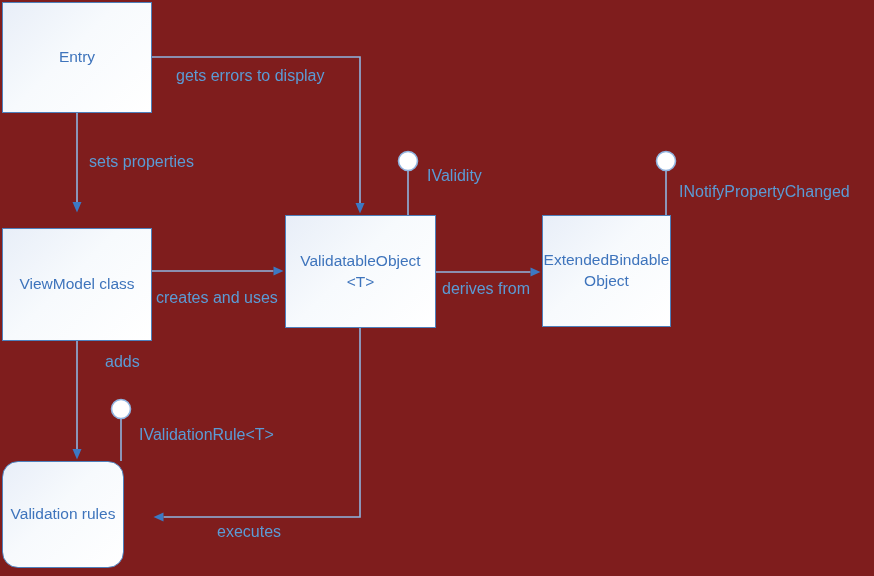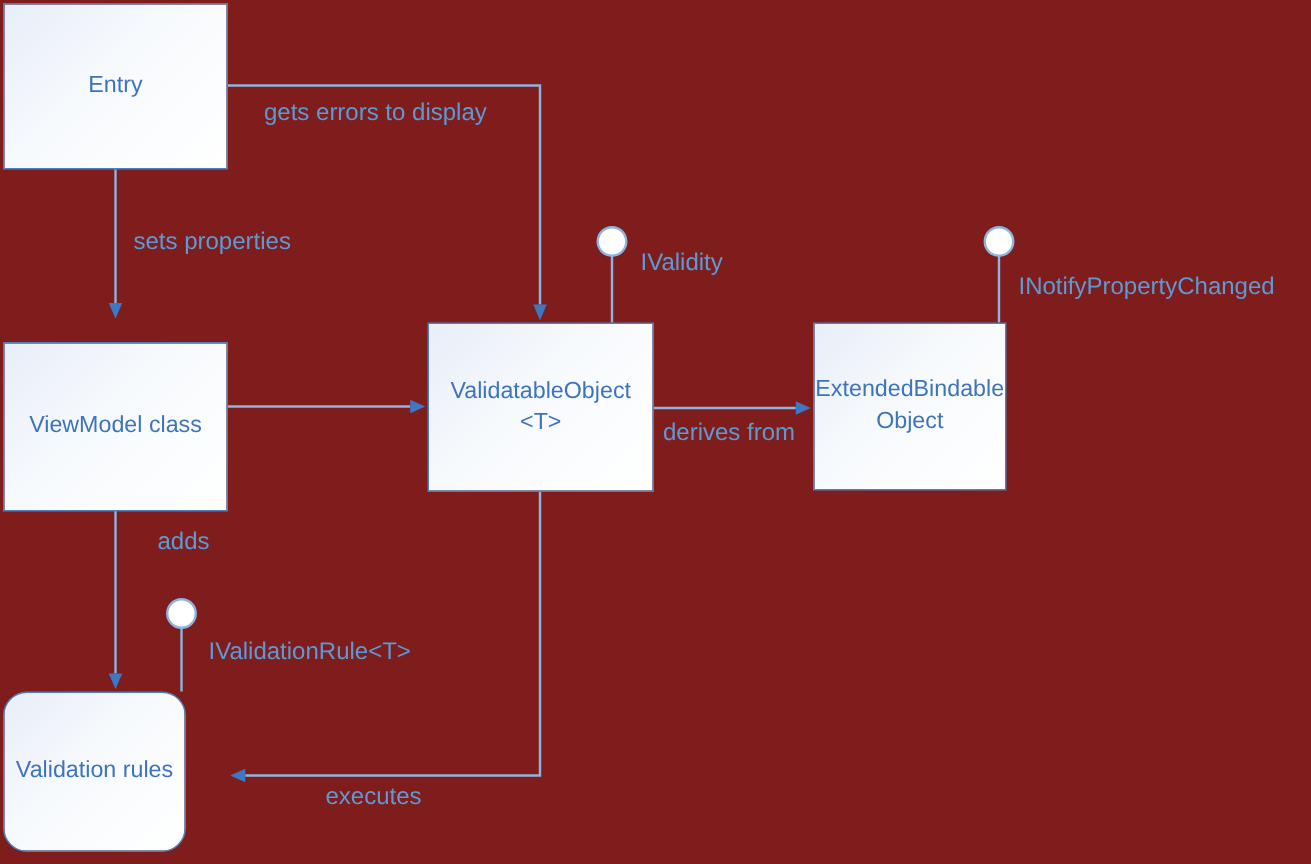--- a/index.html
+++ b/index.html
@@ -131,20 +131,21 @@
   </div>
 
   <div class="node" style="left:2px; top:461px; width:122px; height:107px;border-radius:16px;">
     <span>Validation rules</span>
   </div>
 
   <div class="edge-label" style="left:176px; top:67px;">gets errors to display</div>
 
   <div class="edge-label" style="left:89px; top:153px;">sets properties</div>
 
+  <div class="edge-label" style="left:156px; top:289px;">creates and uses</div>
 
   <div class="edge-label" style="left:442px; top:280px;">derives from</div>
 
   <div class="edge-label" style="left:105px; top:353px;">adds</div>
 
   <div class="edge-label" style="left:217px; top:523px;">executes</div>
 
   <div class="iface-label" style="left:427px; top:167px;text-align:right;">IValidity</div>
 
   <div class="iface-label" style="left:679px; top:183px;">INotifyPropertyChanged</div>

